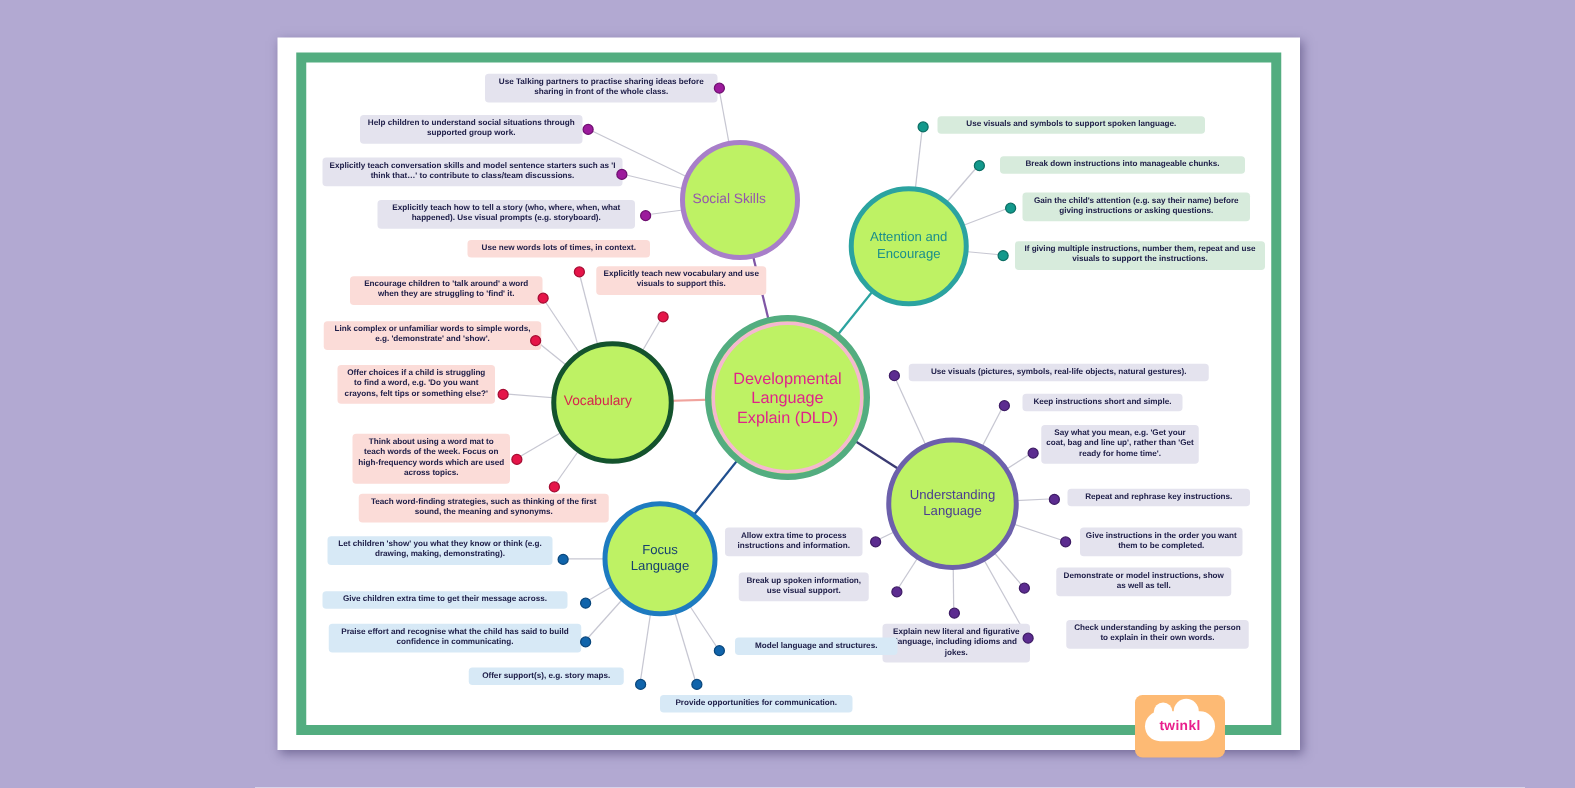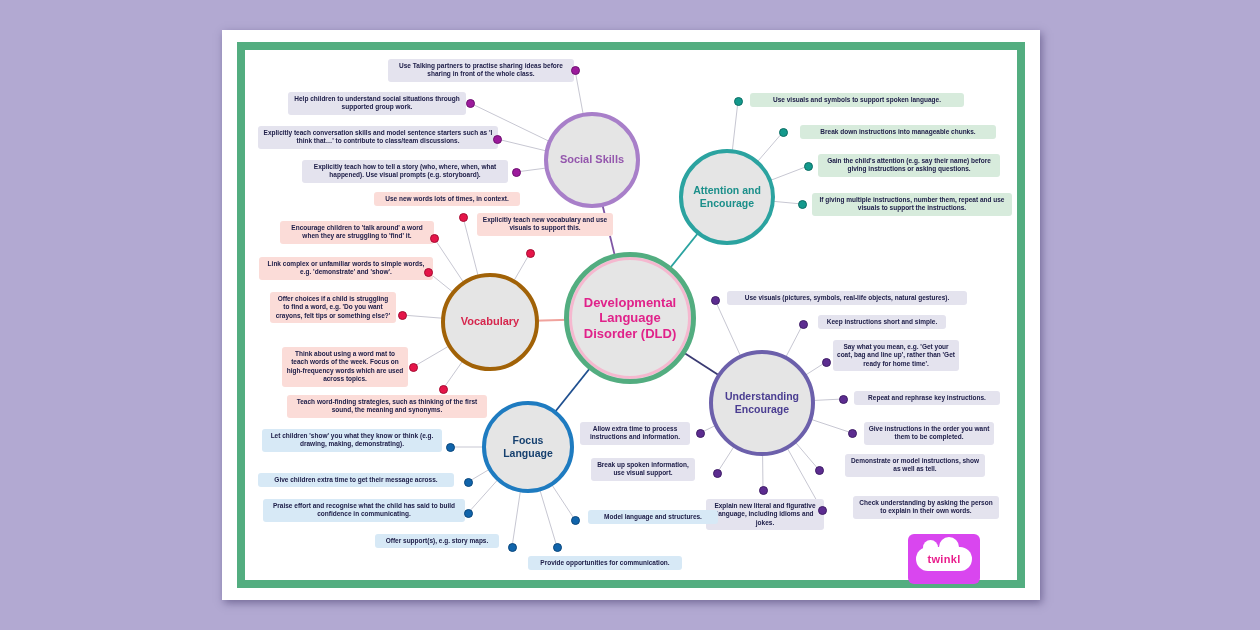--- a/index.html
+++ b/index.html
@@ -8,43 +8,43 @@
   .page{position:absolute;left:222px;top:30px;width:818px;height:570px;background:#fff;
         box-shadow:2px 3px 8px rgba(55,45,95,.5)}
   .frame{position:absolute;left:15px;top:12px;right:15px;bottom:12px;border:8px solid #53ad80}
   #links{position:absolute;left:0;top:0;z-index:1}
   #links line.grey{stroke:#c7c7d2;stroke-width:1}
   #links line.b-social{stroke:#8056a5;stroke-width:1.8}
   #links line.b-att{stroke:#2ba3a0;stroke-width:1.8}
   #links line.b-vocab{stroke:#f0a39d;stroke-width:1.8}
   #links line.b-underst{stroke:#3a3a72;stroke-width:1.8}
   #links line.b-using{stroke:#1f4f8f;stroke-width:1.8}
-  .circle{position:absolute;border-radius:50%;background:#e5e5e5;display:flex;align-items:center;
-          justify-content:center;text-align:center;font-weight:bold;box-sizing:border-box;
+  .circle{position:absolute;border-radius:50%;background:#bef264;display:flex;align-items:center;
+          text-align:center;font-weight:normal;box-sizing:border-box;
           z-index:2;line-height:1.2;padding:6px}
   .c-social{left:544px;top:112px;width:96px;height:96px;border:4px solid #a87fc9;color:#9457ad;font-size:11px}
   .c-att{left:679px;top:149px;width:96px;height:96px;border:4px solid #2ba3a0;color:#1b8f8a;font-size:10.5px}
-  .c-vocab{left:441px;top:273px;width:98px;height:98px;border:4px solid #a16207;color:#d6264d;font-size:11px}
+  .c-vocab{left:441px;top:273px;width:98px;height:98px;border:4px solid #14532d;color:#d6264d;font-size:11px}
   .c-underst{left:709px;top:350px;width:106px;height:106px;border:4px solid #6c60ab;color:#4a3d91;font-size:10.5px}
   .c-using{left:482px;top:401px;width:92px;height:92px;border:4px solid #1e7bc0;color:#16406f;font-size:10.5px}
   .c-center{left:564px;top:252px;width:132px;height:132px;border:5px solid #53ad80;
             box-shadow:inset 0 0 0 3px #f5b8cf;color:#e0228a;font-size:13px;padding:12px;z-index:2}
   .note{position:absolute;padding:3px 4px;border-radius:3px;font-size:6.5px;font-weight:bold;
         line-height:1.3;text-align:center;color:#20204a;box-sizing:border-box;z-index:2}
   .n-social,.n-underst{background:#e4e3ee}
   .n-att{background:#d7ebdc}
   .n-vocab{background:#fbdcd8}
   .n-using{background:#d7e9f6}
   .dot{position:absolute;width:7px;height:7px;border-radius:50%;z-index:3}
   .d-social{background:#9c1a9c;border:1px solid #6e1070}
   .d-att{background:#13998c;border:1px solid #0c6e64}
   .d-vocab{background:#e51549;border:1px solid #a50d33}
   .d-underst{background:#5c2c90;border:1px solid #3f1d66}
   .d-using{background:#1064ab;border:1px solid #0a477c}
-  .logo{position:absolute;left:908px;top:534px;width:72px;height:50px;background:#d946ef;
+  .logo{position:absolute;left:908px;top:556px;width:72px;height:50px;background:#fdba74;
         border-radius:6px;display:flex;align-items:center;justify-content:center;z-index:4}
   .cloud{position:relative;width:56px;height:24px;background:#fff;border-radius:12px;
          display:flex;align-items:center;justify-content:center}
   .cloud::before{content:"";position:absolute;top:-7px;left:7px;width:15px;height:15px;
                  background:#fff;border-radius:50%}
   .cloud::after{content:"";position:absolute;top:-10px;left:23px;width:20px;height:20px;
                 background:#fff;border-radius:50%}
   .cloud span{position:relative;z-index:1;color:#e91e8c;font-weight:bold;font-size:11px;letter-spacing:.3px}
 </style>
 </head>
@@ -93,33 +93,33 @@
 
   <line class="grey" x1="450" y1="447" x2="527" y2="447"></line>
   <line class="grey" x1="468" y1="482" x2="527" y2="447"></line>
   <line class="grey" x1="468" y1="513" x2="527" y2="447"></line>
   <line class="grey" x1="512" y1="547" x2="527" y2="447"></line>
   <line class="grey" x1="575" y1="520" x2="527" y2="447"></line>
   <line class="grey" x1="557" y1="547" x2="527" y2="447"></line>
 </svg>
 
 <div class="circle c-center">
-  <span>Developmental Language Disorder (DLD)</span>
+  <span>Developmental Language Explain (DLD)</span>
 </div>
 <div class="circle c-social">
   <span>Social Skills</span>
 </div>
 <div class="circle c-att">
   <span>Attention and Encourage</span>
 </div>
 <div class="circle c-vocab">
   <span>Vocabulary</span>
 </div>
 <div class="circle c-underst">
-  <span>Understanding Encourage</span>
+  <span>Understanding Language</span>
 </div>
 <div class="circle c-using">
   <span>Focus Language</span>
 </div>
 
 <div class="note n-social" style="left:388px;top:59px;width:186px">Use Talking partners to practise sharing ideas before sharing in front of the whole class.</div>
 <div class="note n-social" style="left:288px;top:92px;width:178px">Help children to understand social situations through supported group work.</div>
 <div class="note n-social" style="left:258px;top:126px;width:240px">Explicitly teach conversation skills and model sentence starters such as 'I think that…' to contribute to class/team discussions.</div>
 <div class="note n-social" style="left:302px;top:160px;width:206px">Explicitly teach how to tell a story (who, where, when, what happened). Use visual prompts (e.g. storyboard).</div>
 

